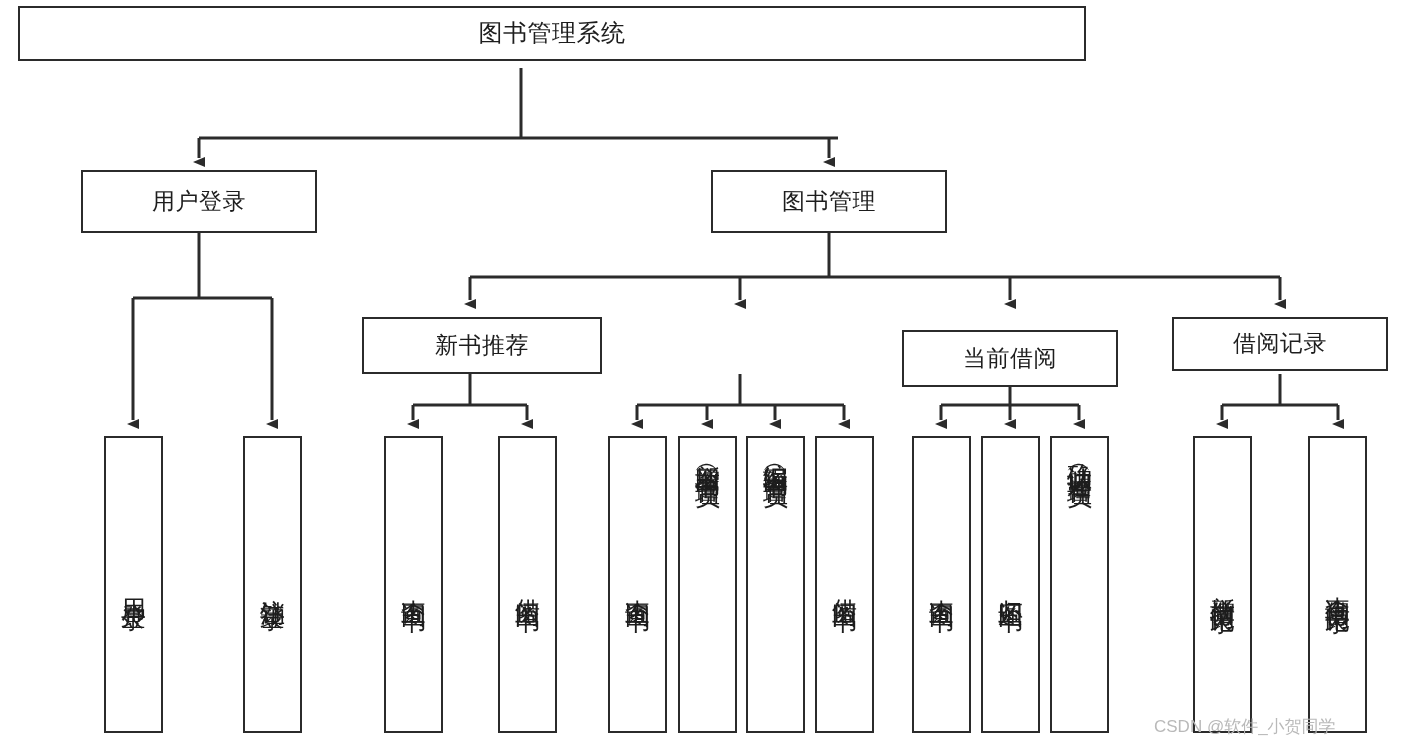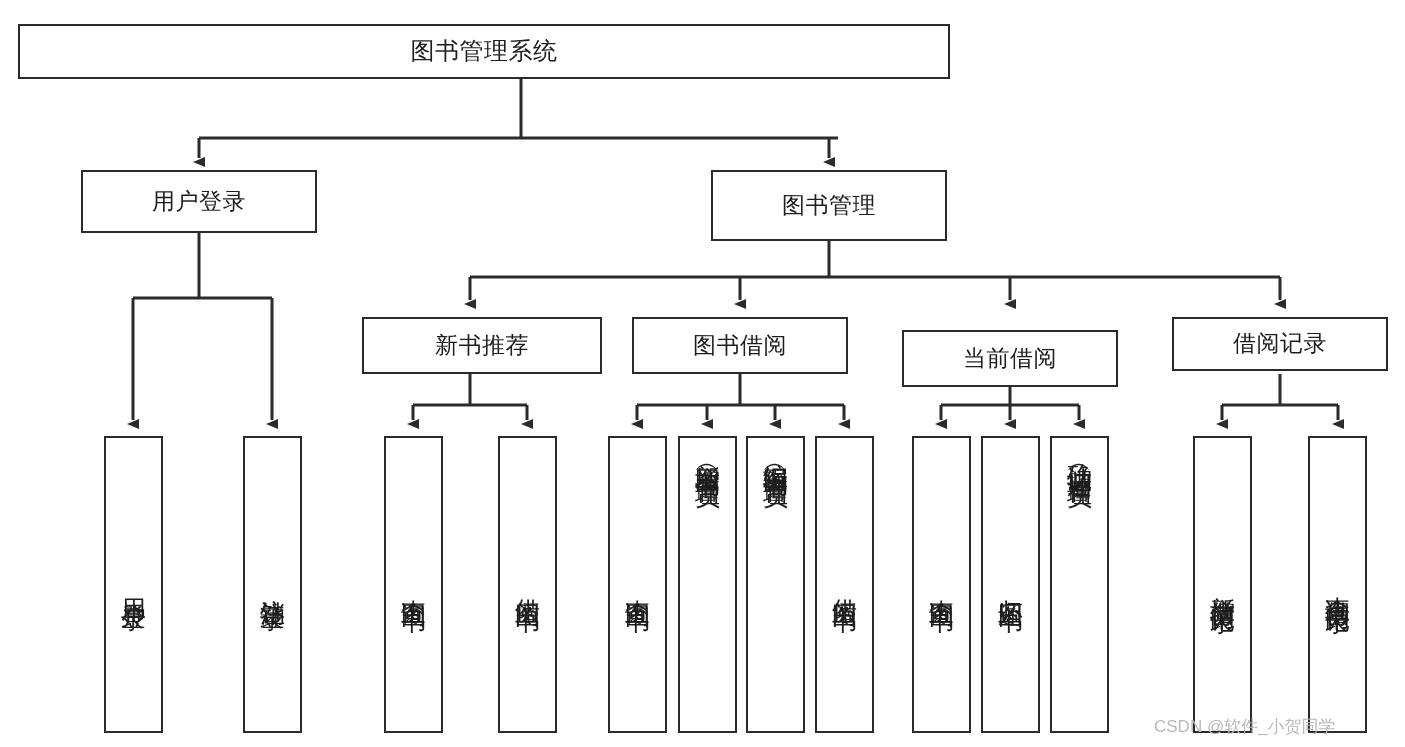--- a/index.html
+++ b/index.html
@@ -127,37 +127,34 @@
       <path d="M1010,405 L1010,420" marker-end="url(#arr)"></path>
       <path d="M1079,405 L1079,420" marker-end="url(#arr)"></path>
 
       <path d="M1280,374 L1280,405"></path>
       <path d="M1222,405 L1338,405"></path>
       <path d="M1222,405 L1222,420" marker-end="url(#arr)"></path>
       <path d="M1338,405 L1338,420" marker-end="url(#arr)"></path>
     </g>
   </svg>
 
-  <div class="node horiz root" style="left:18px; top:24px; width:932px; height:55px;">
+  <div class="node horiz root" style="left:18px; top:6px; width:1068px; height:55px;">
     <span class="label">图书管理系统</span>
   </div>
 
   <div class="node horiz" style="left:81px; top:170px; width:236px; height:63px;">
     <span class="label">用户登录</span>
   </div>
-  <div class="node horiz" style="left:711px; top:170px; width:236px; height:71px;">
+  <div class="node horiz" style="left:711px; top:170px; width:236px; height:63px;">
     <span class="label">图书管理</span>
   </div>
 
   <div class="node horiz" style="left:362px; top:317px; width:240px; height:57px;">
     <span class="label">新书推荐</span>
   </div>
-  <div class="node horiz" style="left:632px; top:317px; width:216px; height:57px;">
-    <span class="label">图书借阅</span>
-  </div>
   <div class="node horiz" style="left:902px; top:330px; width:216px; height:57px;">
     <span class="label">当前借阅</span>
   </div>
   <div class="node horiz" style="left:1172px; top:317px; width:216px; height:54px;">
     <span class="label">借阅记录</span>
   </div>
 
   <div class="node leaf mid" style="left:104px; top:436px; width:59px; height:297px;">
     <span class="label">用户登录</span>
   </div>

